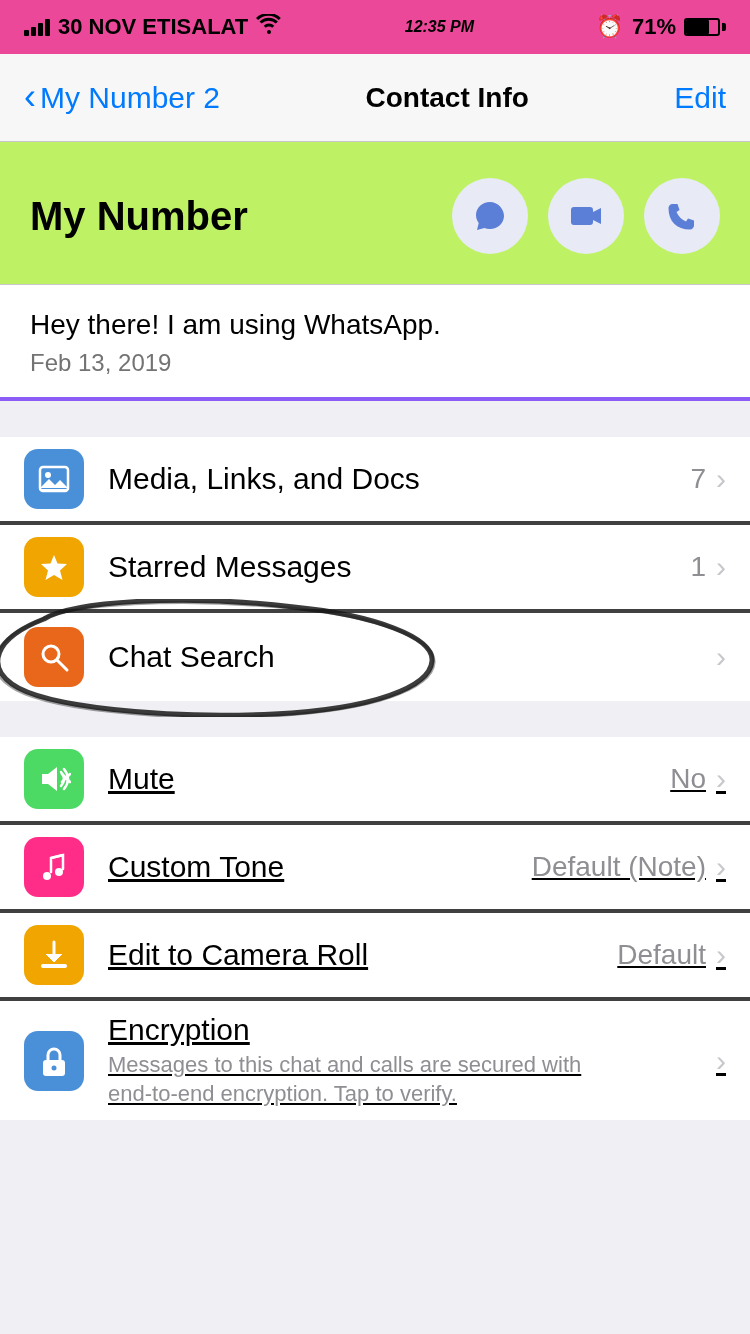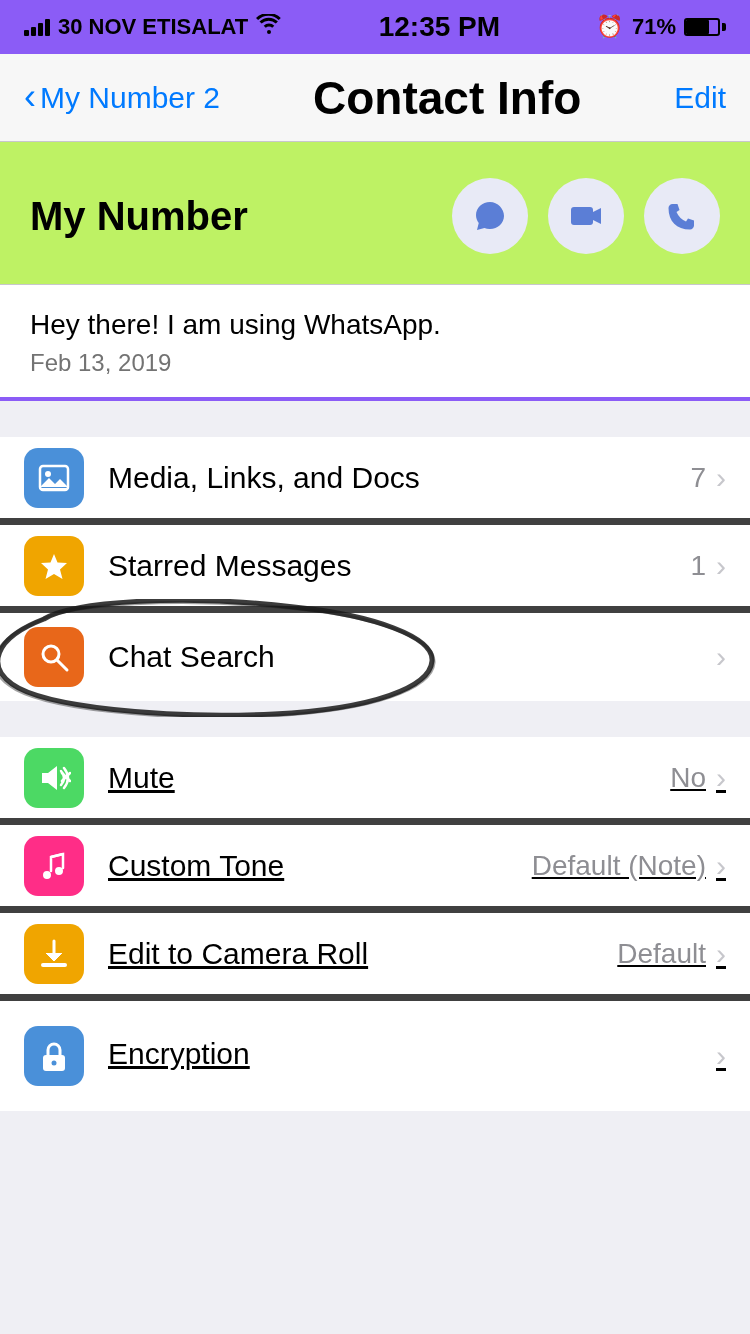--- a/index.html
+++ b/index.html
@@ -10,34 +10,35 @@
       font-family: -apple-system, 'Helvetica Neue', Arial, sans-serif;
       background: #efeff4;
       font-size: 32px;
     }
 
     
     .status-bar {
       display: flex;
       align-items: center;
       justify-content: space-between;
-      background: #8b5cf6;
+      background: #ec4899;
       padding: 10px 24px;
       height: 54px;
     }
     .status-left {
       display: flex;
       align-items: center;
       gap: 8px;
       font-size: 22px;
       font-weight: 600;
     }
     .status-center {
-      font-size: 28px;
+      font-size: 16px;
       font-weight: 600;
+      font-style: italic;
     }
     .status-right {
       display: flex;
       align-items: center;
       gap: 8px;
       font-size: 22px;
       font-weight: 600;
     }
     .signal-bars {
       display: flex;
@@ -93,21 +94,21 @@
       font-size: 30px;
       gap: 4px;
       text-decoration: none;
     }
     .nav-chevron {
       font-size: 36px;
       font-weight: 300;
       margin-top: -2px;
     }
     .nav-title {
-      font-size: 46px;
+      font-size: 28px;
       font-weight: 700;
       color: #000;
     }
     .nav-edit {
       color: #007aff;
       font-size: 30px;
     }
 
     
     .contact-header {
@@ -166,21 +167,21 @@
 
     
     .list-section {
       background: #fff;
     }
     .list-item {
       display: flex;
       align-items: center;
       padding: 0 24px;
       min-height: 88px;
-      border-bottom: 7px solid #404040;
+      border-bottom: 4px solid #404040;
       position: relative;
       background: #fff;
     }
     .list-item:last-child {
       border-bottom: none;
     }
     .item-icon {
       width: 60px;
       height: 60px;
       border-radius: 14px;
@@ -451,20 +452,21 @@
     <div class="item-icon" style="background:#4A90D9;">
       <svg viewBox="0 0 34 34" xmlns="http://www.w3.org/2000/svg">
         <rect x="6" y="16" width="22" height="16" rx="3" fill="#fff"></rect>
         <path d="M11 16v-5a6 6 0 0 1 12 0v5" fill="none" stroke="#fff" stroke-width="3" stroke-linecap="round"></path>
         <circle cx="17" cy="24" r="2.5" fill="#4A90D9"></circle>
       </svg>
     </div>
     <div class="item-content" style="align-items:flex-start; padding: 12px 0;">
       <div class="item-label-sub">
         <span class="item-label-main">Encryption</span>
+        <span class="item-label-desc">Messages to this chat and calls are secured with end-to-end encryption. Tap to verify.</span>
       </div>
       <div class="item-right" style="align-self:center;">
         <span class="chevron-right">›</span>
       </div>
     </div>
   </div>
 
 </div>
 
 </body></html>

